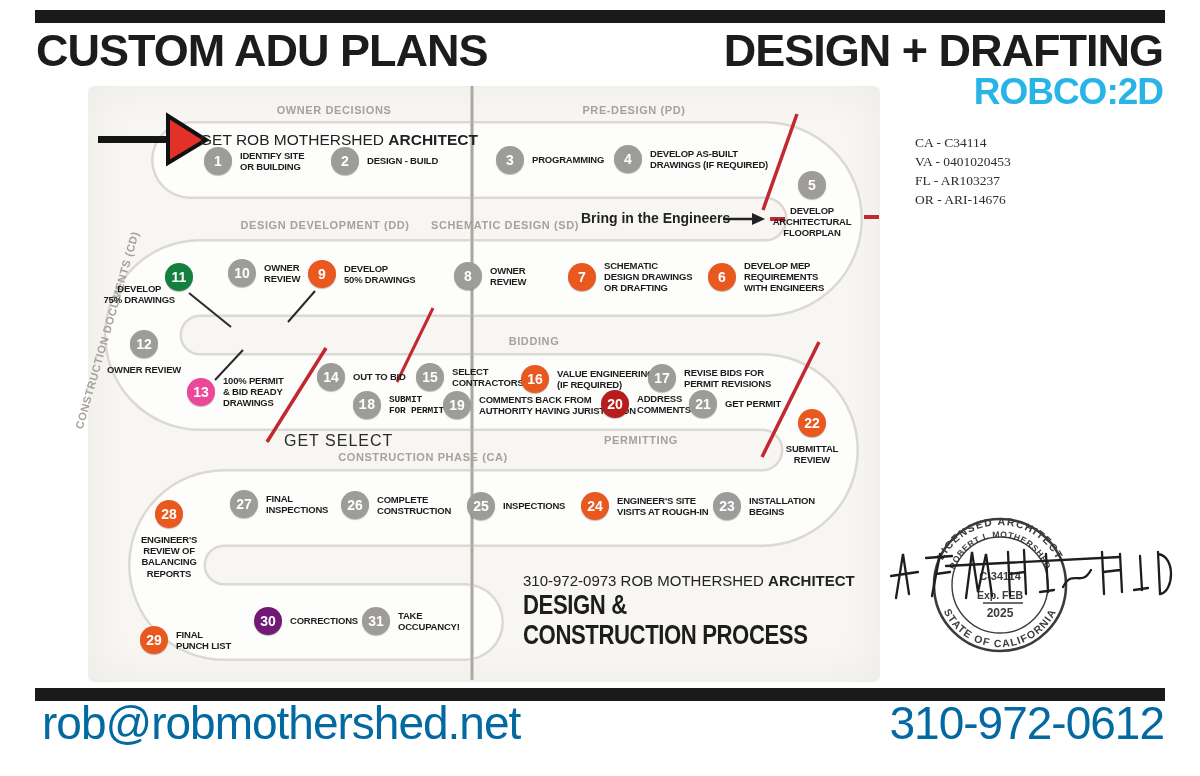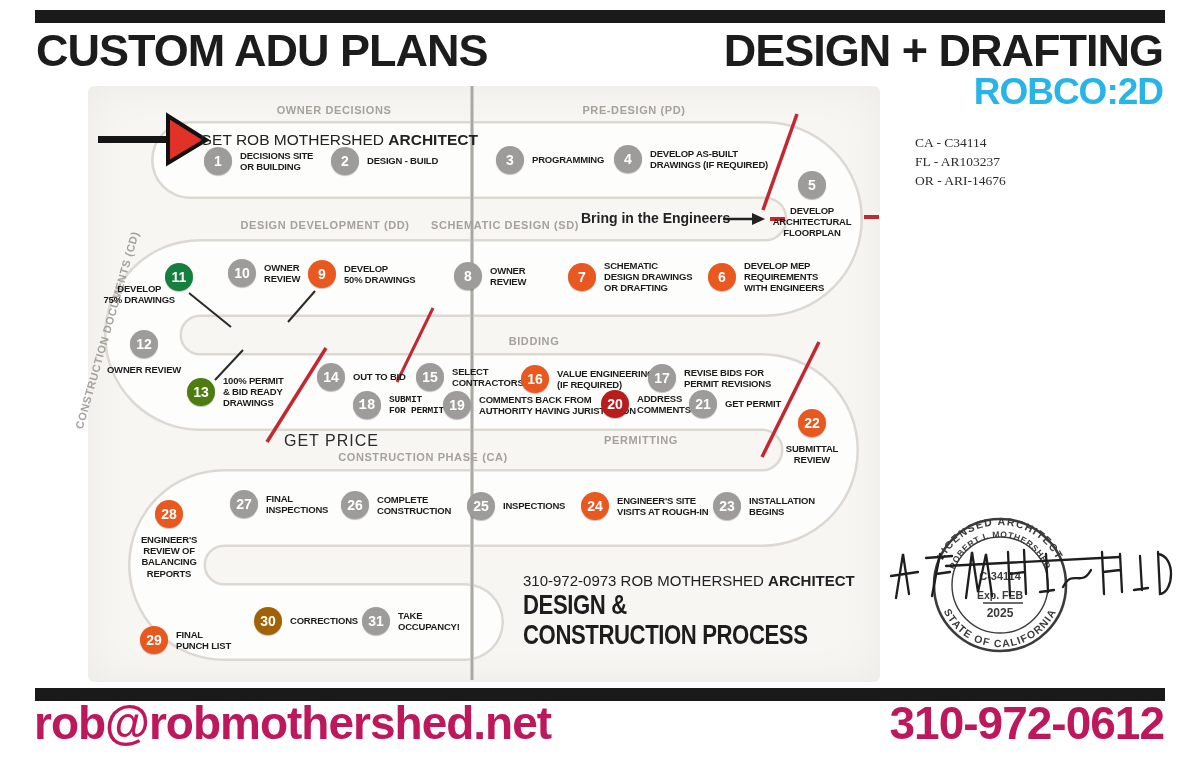--- a/index.html
+++ b/index.html
@@ -23,21 +23,21 @@
   .lp-below .step-label{top:34px;left:50%;transform:translateX(-50%);text-align:center;}
   .lp-below-left .step-label{top:20px;right:18px;text-align:center;}
   .ann{position:absolute;white-space:nowrap;}
   .coord{white-space:pre-line;text-align:center;font-weight:bold;font-size:14px;color:#2d2d2d;letter-spacing:0.1px;}
   .proc-line{font-weight:bold;font-size:27px;line-height:1.12;letter-spacing:-0.5px;color:#1d1d1d;
              transform:scaleX(0.82);transform-origin:left;white-space:nowrap;}
   .contact{position:absolute;left:915px;top:134px;width:262px;font-family:"Liberation Serif",serif;
            font-size:13.5px;line-height:1.35;color:#2d2d2d;}
   .contact p{margin:0 0 15px 0;}
   .contact .reg{margin:0;line-height:1.4;}
-  .footer-text{position:absolute;top:696px;font-weight:bold;font-size:46px;letter-spacing:-1px;color:#be185d;white-space:nowrap;}
+  .footer-text{position:absolute;top:696px;font-weight:normal;font-size:46px;letter-spacing:-1px;color:#0369a1;white-space:nowrap;margin-left:8px;}
   svg{position:absolute;overflow:visible;}
   .stamp-text{font-family:"Liberation Sans",sans-serif;font-weight:bold;fill:#3b3b3b;}
 </style>
 </head>
 <body>
 
 <div class="canvas">
 
   <div class="bar" style="top:10px;"></div>
 
@@ -74,21 +74,21 @@
       <div class="phase-label" style="left: 334px; top: 110px;">OWNER DECISIONS</div>
       <div class="phase-label" style="left: 634px; top: 110px;">PRE-DESIGN (PD)</div>
       <div class="phase-label" style="left: 325px; top: 225px;">DESIGN DEVELOPMENT (DD)</div>
       <div class="phase-label" style="left: 505px; top: 225px;">SCHEMATIC DESIGN (SD)</div>
       <div class="phase-label" style="left: 534px; top: 341px;">BIDDING</div>
       <div class="phase-label" style="left: 641px; top: 440px;">PERMITTING</div>
       <div class="phase-label" style="left: 423px; top: 457px;">CONSTRUCTION PHASE (CA)</div>
       <div class="phase-label" style="left: 107px; top: 330px; transform: translate(-50%, -50%) rotate(-74deg);">CONSTRUCTION DOCUMENTS (CD)</div>
       <div class="step lp-right" style="left: 204px; top: 147px;">
         <div class="step-circle" style="background: rgb(157, 156, 154);">1</div>
-        <div class="step-label">DECISIONS SITE
+        <div class="step-label">IDENTIFY SITE
 OR BUILDING</div>
       </div>
       <div class="step lp-right" style="left: 331px; top: 147px;">
         <div class="step-circle" style="background: rgb(157, 156, 154);">2</div>
         <div class="step-label">DESIGN - BUILD</div>
       </div>
       <div class="step lp-right" style="left: 496px; top: 146px;">
         <div class="step-circle" style="background: rgb(157, 156, 154);">3</div>
         <div class="step-label">PROGRAMMING</div>
       </div>
@@ -133,21 +133,21 @@
       <div class="step lp-below-left" style="left: 165px; top: 263px;">
         <div class="step-circle" style="background: #15803d;">11</div>
         <div class="step-label">DEVELOP
 75% DRAWINGS</div>
       </div>
       <div class="step lp-below" style="left: 130px; top: 330px;">
         <div class="step-circle" style="background: rgb(157, 156, 154);">12</div>
         <div class="step-label">OWNER REVIEW</div>
       </div>
       <div class="step lp-right" style="left: 187px; top: 378px;">
-        <div class="step-circle" style="background: #4d7c0f;">13</div>
+        <div class="step-circle" style="background: #ec4899;">13</div>
         <div class="step-label">100% PERMIT
 &amp; BID READY
 DRAWINGS</div>
       </div>
       <div class="step lp-right" style="left: 317px; top: 363px;">
         <div class="step-circle" style="background: rgb(157, 156, 154);">14</div>
         <div class="step-label">OUT TO BID</div>
       </div>
       <div class="step lp-right" style="left: 416px; top: 363px;">
         <div class="step-circle" style="background: rgb(157, 156, 154);">15</div>
@@ -218,45 +218,46 @@
 REVIEW OF
 BALANCING
 REPORTS</div>
       </div>
       <div class="step lp-right" style="left: 140px; top: 598px; margin-top: 28px;">
         <div class="step-circle" style="background: rgb(232, 88, 31);">29</div>
         <div class="step-label">FINAL
 PUNCH LIST</div>
       </div>
       <div class="step lp-right" style="left: 254px; top: 607px;">
-        <div class="step-circle" style="background: #a16207;">30</div>
+        <div class="step-circle" style="background: #701a75;">30</div>
         <div class="step-label">CORRECTIONS</div>
       </div>
       <div class="step lp-right" style="left: 362px; top: 607px;">
         <div class="step-circle" style="background: rgb(157, 156, 154);">31</div>
         <div class="step-label">TAKE
 OCCUPANCY!</div>
       </div>
     </div>
 
   <div class="ann" style="left:200px;top:131px;font-size:15.5px;color:#222;">
     <span>GET ROB MOTHERSHED </span><span style="font-weight:bold;">ARCHITECT</span>
   </div>
   <div class="ann" style="left:581px;top:210px;font-weight:bold;font-size:14px;color:#222;">Bring in the Engineers</div>
-  <div class="ann" style="left:284px;top:432px;font-size:16px;letter-spacing:1px;color:#2b2b2b;">GET PRICE</div>
+  <div class="ann" style="left:284px;top:432px;font-size:16px;letter-spacing:1px;color:#2b2b2b;">GET SELECT</div>
   <div class="ann" style="left:523px;top:572px;font-size:15px;color:#222;">
     <span>310-972-0973 ROB MOTHERSHED </span><span style="font-weight:bold;">ARCHITECT</span>
   </div>
   <div class="ann" style="left:523px;top:590px;">
     <div class="proc-line">DESIGN &amp;</div>
     <div class="proc-line">CONSTRUCTION PROCESS</div>
   </div>
 
   <div class="contact">
     <div class="reg">CA - C34114</div>
+    <div class="reg">VA - 0401020453</div>
     <div class="reg">FL - AR103237</div>
     <div class="reg">OR - ARI-14676</div>
   </div>
 
   <svg style="left:915px;top:500px;" width="170" height="170" viewBox="0 0 170 170">
     <defs>
       <path id="arcTop" d="M 23 105 A 64 64 0 1 1 147 105"></path>
       <path id="arcName" d="M 40 102 A 48 48 0 1 1 130 102"></path>
       <path id="arcBot" d="M 27 107 A 62 62 0 0 0 143 107"></path>
     </defs>

